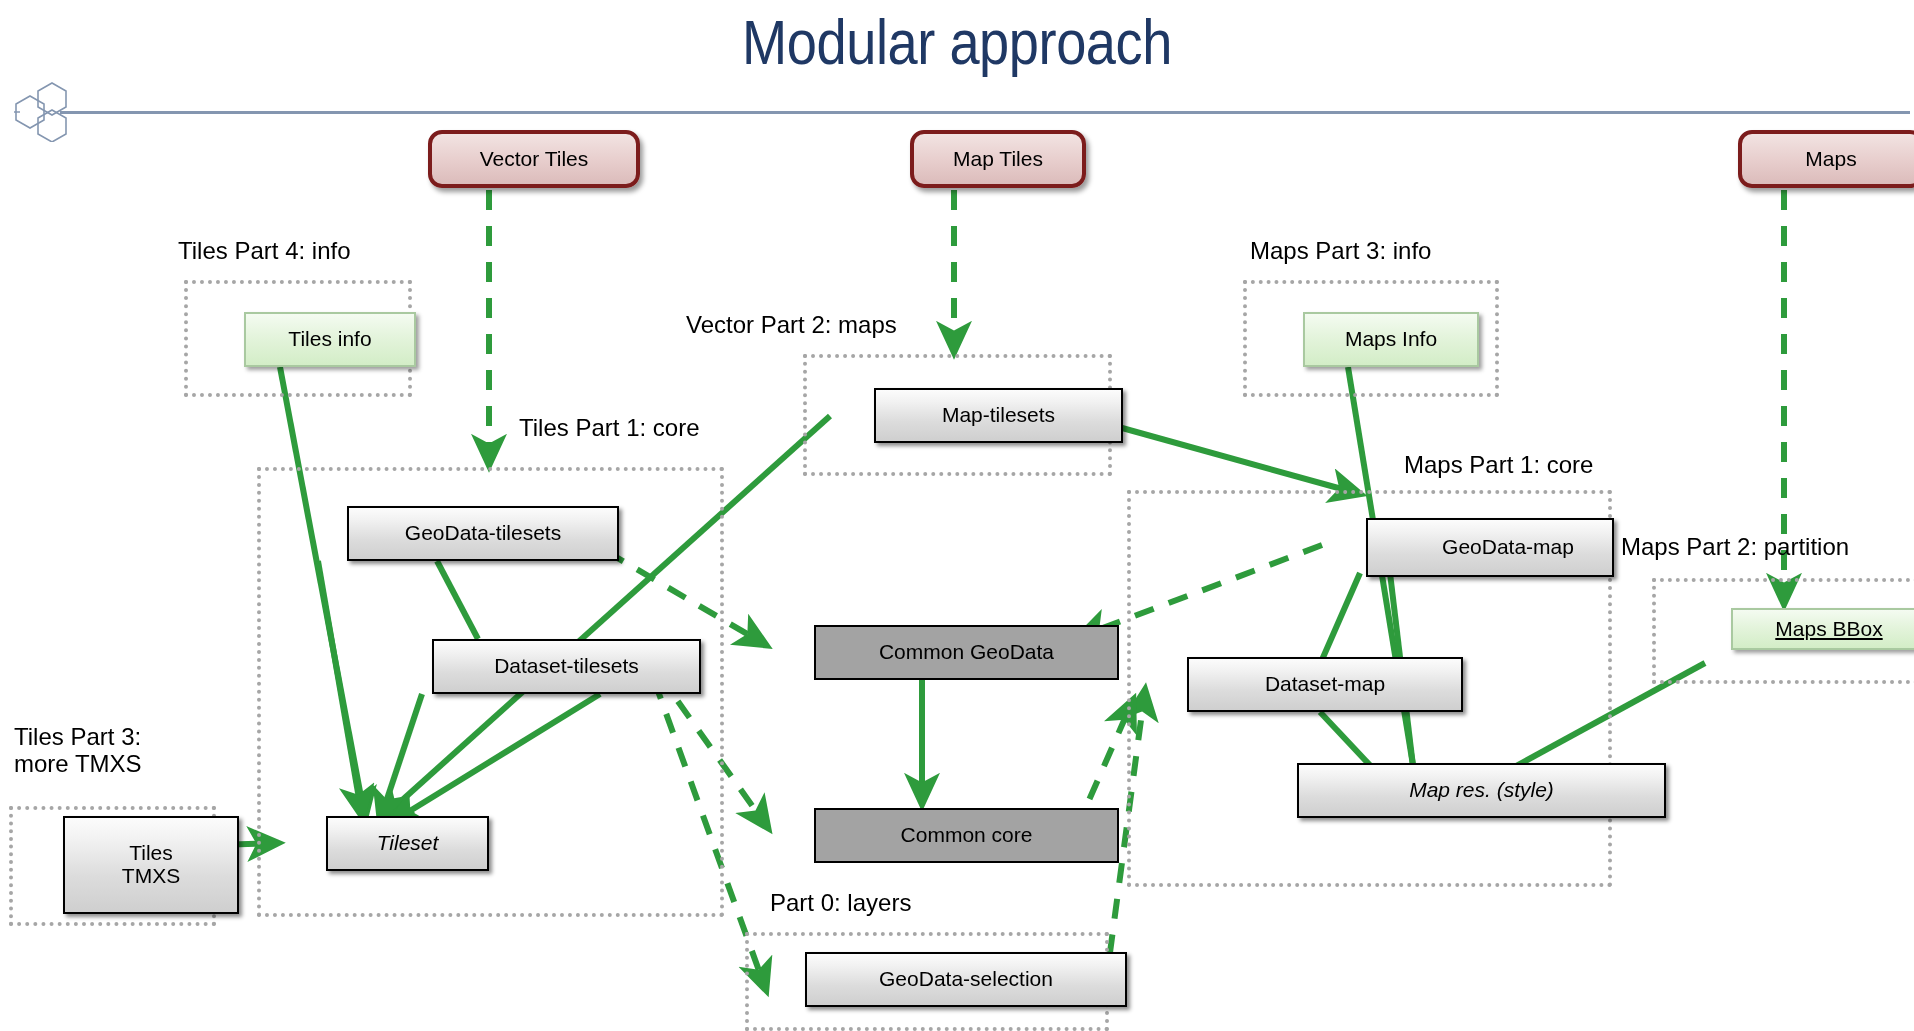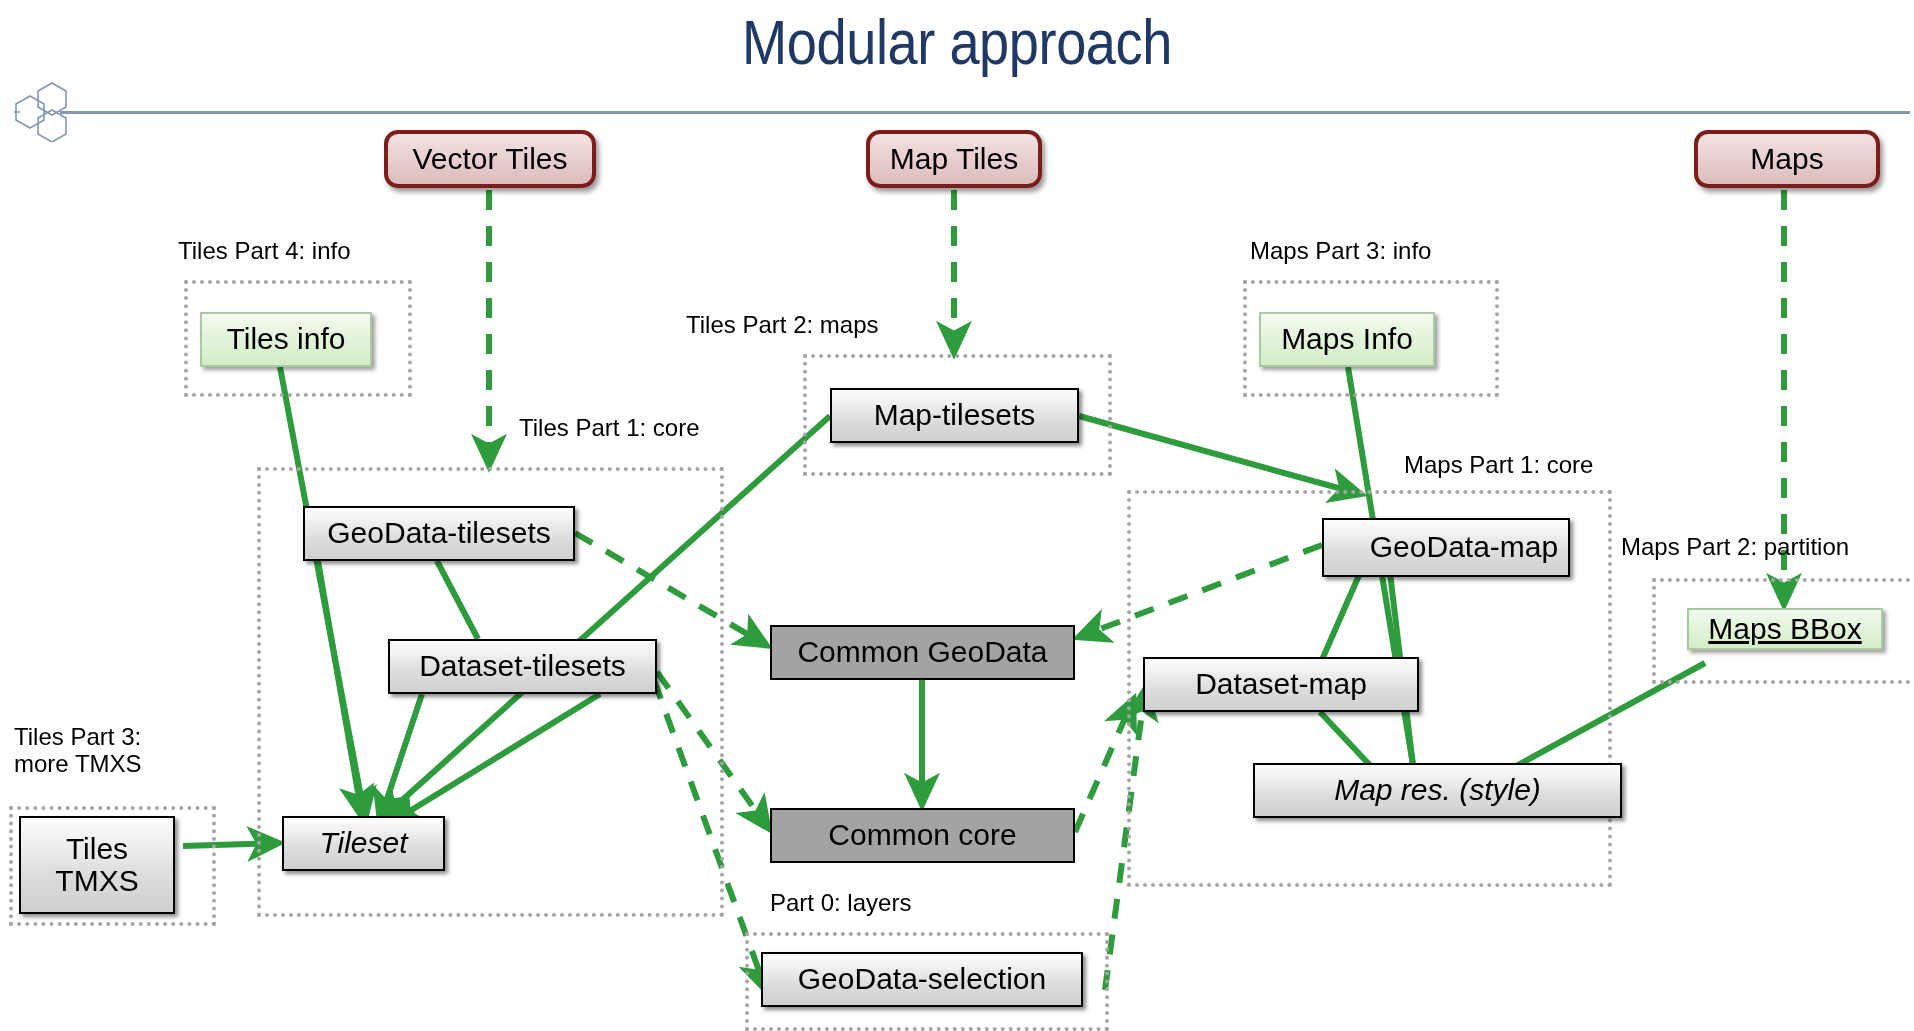--- a/index.html
+++ b/index.html
@@ -92,24 +92,25 @@
 
   
   .node {
     position: absolute;
     box-sizing: border-box;
     display: flex;
     align-items: center;
     justify-content: center;
     text-align: center;
     font-family: "Liberation Sans", sans-serif;
-    font-size: 30px;
+    font-size: 21px;
     color: #000000;
     line-height: 1.08;
     white-space: nowrap;
+    margin-left: 44px;
   }
 
   
   .node.gray {
     background: linear-gradient(to bottom, #FCFCFC 0%, #F2F2F2 22%, #DCDCDC 62%, #CFCFCF 100%);
     border: 2px solid #000000;
     box-shadow: 3px 3px 4px rgba(0,0,0,0.45);
   }
 
   
@@ -204,21 +205,21 @@
       <div class="group-box" style="left: 257px; top: 467px; width: 467px; height: 450px;"></div>
       <div class="group-box" style="left: 9px; top: 806px; width: 207px; height: 120px;"></div>
       <div class="group-box" style="left: 745px; top: 932px; width: 364px; height: 99px;"></div>
       <div class="group-box" style="left: 1243px; top: 280px; width: 256px; height: 117px;"></div>
       <div class="group-box" style="left: 1127px; top: 490px; width: 485px; height: 397px;"></div>
       <div class="group-box" style="left: 1652px; top: 578px; width: 290px; height: 106px;"></div>
     </div>
 
   <div id="group-label-layer">
       <div class="group-label" style="left: 178px; top: 238px;">Tiles Part 4: info</div>
-      <div class="group-label" style="left: 686px; top: 312px;">Tiles Part 2: maps</div>
+      <div class="group-label" style="left: 686px; top: 312px;">Vector Part 2: maps</div>
       <div class="group-label" style="left: 519px; top: 415px;">Tiles Part 1: core</div>
       <div class="group-label two-line" style="left: 14px; top: 724px; width: 230px;">Tiles Part 3:<br>more TMXS</div>
       <div class="group-label" style="left: 770px; top: 890px;">Part 0: layers</div>
       <div class="group-label" style="left: 1250px; top: 238px;">Maps Part 3: info</div>
       <div class="group-label" style="left: 1404px; top: 452px;">Maps Part 1: core</div>
       <div class="group-label" style="left: 1621px; top: 534px;">Maps Part 2: partition</div>
     </div>
 
   <div id="node-layer">
       <div class="node green" style="left: 200px; top: 312px; width: 172px; height: 55px;">
@@ -229,21 +230,21 @@
       </div>
       <div class="node gray" style="left: 303px; top: 506px; width: 272px; height: 55px;">
         <span>GeoData-tilesets</span>
       </div>
       <div class="node gray" style="left: 388px; top: 639px; width: 269px; height: 55px;">
         <span>Dataset-tilesets</span>
       </div>
       <div class="node gray italic" style="left: 282px; top: 816px; width: 163px; height: 55px;">
         <span>Tileset</span>
       </div>
-      <div class="node gray twoline" style="left: 19px; top: 816px; width: 156px; height: 98px;">
+      <div class="node gray twoline" style="left: 19px; top: 816px; width: 176px; height: 98px;">
         <span>Tiles<br>TMXS</span>
       </div>
       <div class="node white" style="left: 770px; top: 625px; width: 305px; height: 55px;">
         <span>Common GeoData</span>
       </div>
       <div class="node white" style="left: 770px; top: 808px; width: 305px; height: 55px;">
         <span>Common core</span>
       </div>
       <div class="node gray" style="left: 761px; top: 952px; width: 322px; height: 55px;">
         <span>GeoData-selection</span>

